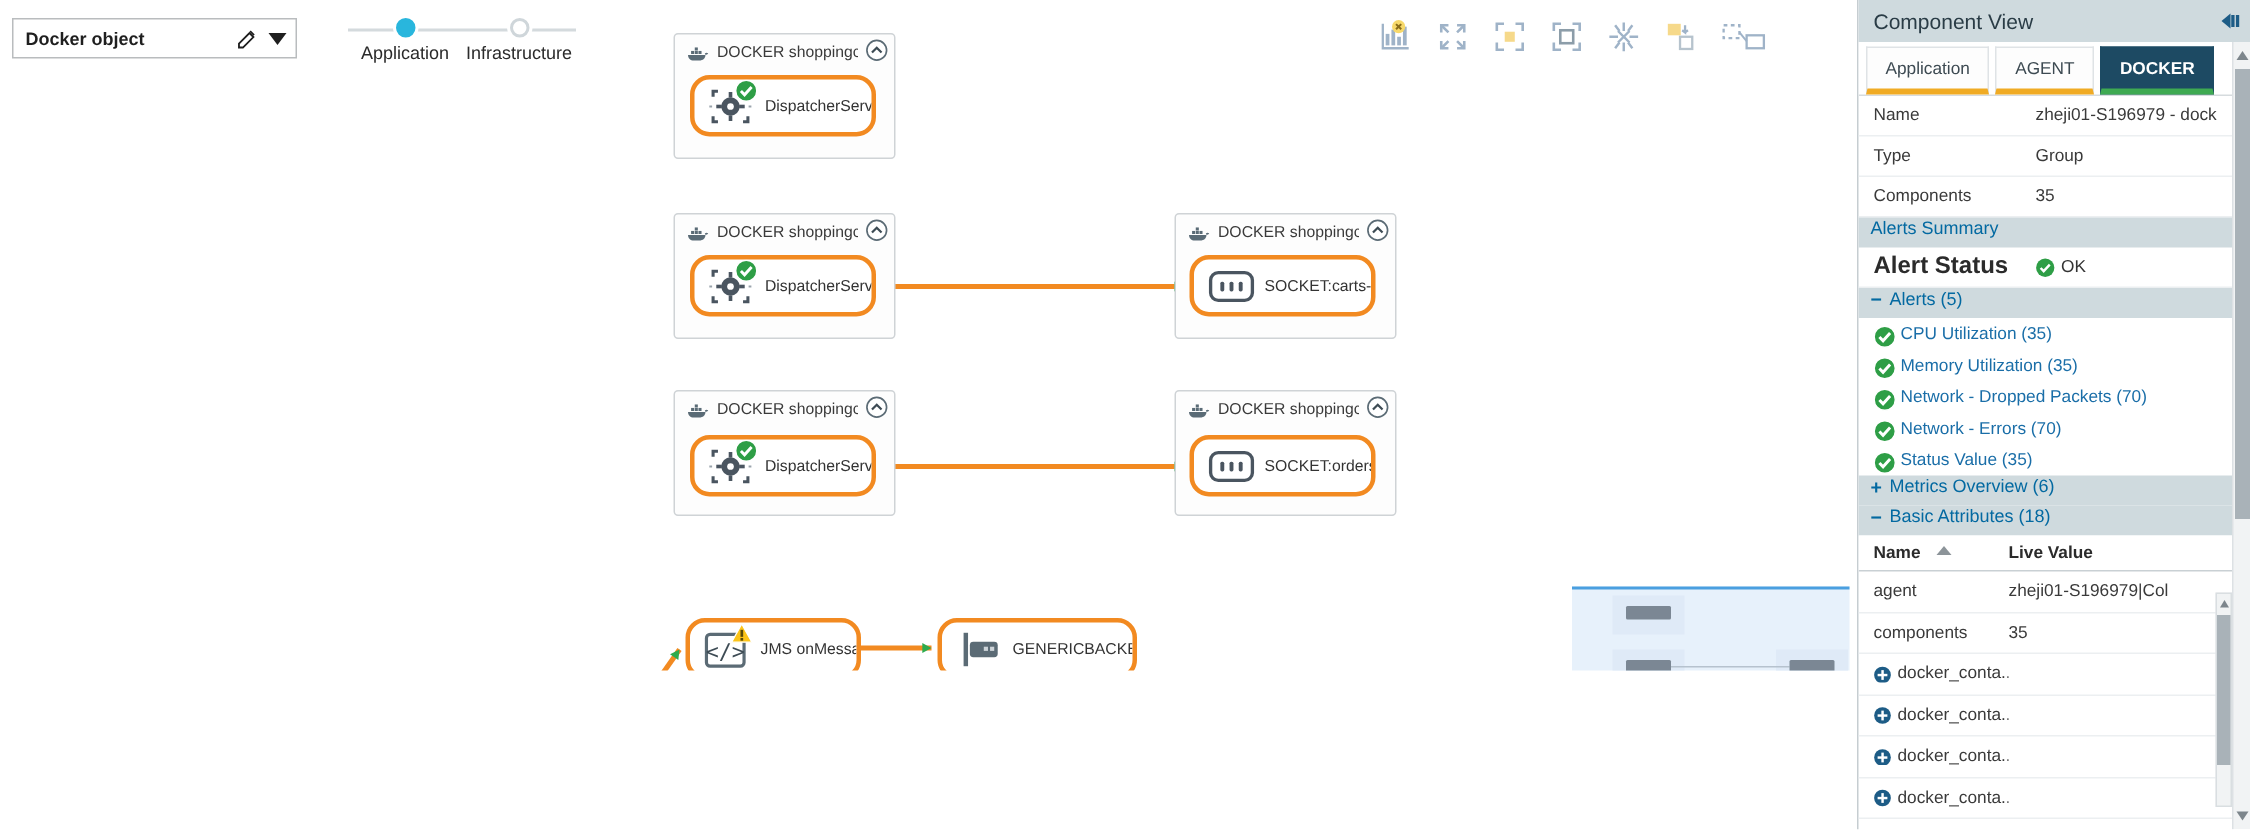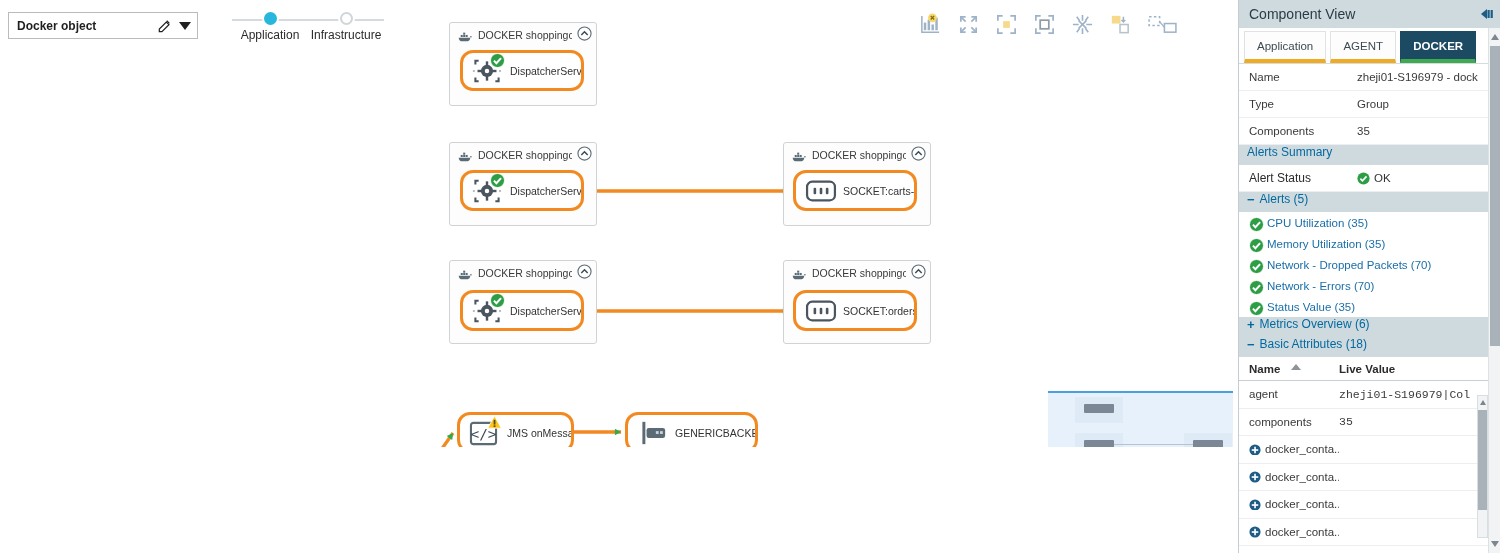--- a/index.html
+++ b/index.html
@@ -183,21 +183,21 @@
   .section-head {
     height: 20px; background: #cfdade;
     display: flex; align-items: flex-start;
     padding-left: 8px;
     font-size: 12px; color: #0369a1;
     cursor: pointer;
   }
   .section-head .pm { margin-right: 5px; font-weight: bold; font-size: 13px; }
 
   .alert-row { display: flex; height: 27px; align-items: center; border-bottom: 1px solid #eceff1; }
-  .alert-key { width: 118px; padding-left: 10px; font-size: 12px; font-weight: normal; color: #2b2b2b; }
+  .alert-key { width: 118px; padding-left: 10px; font-size: 16px; font-weight: bold; color: #2b2b2b; }
   .alert-val { flex: 1; display: flex; align-items: center; gap: 5px; font-size: 11.5px; color: #333; }
 
   .alert-item {
     display: flex; align-items: center; gap: 6px;
     height: 21px; padding-left: 10px;
     font-size: 11.5px; color: #1a6ea8;
     cursor: pointer;
   }
   .ok-icon { width: 12px; height: 12px; flex: 0 0 auto; }
 
@@ -209,21 +209,21 @@
   .tbl-head .c2 { flex: 1; font-size: 11.5px; font-weight: bold; color: #2b2b2b; }
   .sort-caret {
     position: absolute; left: 52px; top: 1px;
     width: 0; height: 0;
     border-left: 5px solid transparent;
     border-right: 5px solid transparent;
     border-bottom: 6px solid #8c9499;
   }
   .attr-row { display: flex; height: 27.5px; align-items: center; border-bottom: 1px solid #eceff1; }
   .attr-name { width: 100px; padding-left: 10px; font-size: 11.5px; color: #3a3a3a; display: flex; align-items: center; gap: 5px; white-space: nowrap; overflow: hidden; }
-  .attr-val { flex: 1; font-size: 11.5px; color: #3a3a3a; white-space: nowrap; overflow: hidden; padding-right: 4px; font-family: Liberation Mono, monospace; }
+  .attr-val { flex: 1; font-size: 11.5px; color: #3a3a3a; white-space: nowrap; overflow: hidden; padding-right: 4px; }
   .plus-icon { width: 11px; height: 11px; flex: 0 0 auto; }
 
   
   #attr-scroll {
     position: absolute; right: 12px; top: 395px;
     width: 11px; height: 143px;
     background: #f1f3f4; border: 1px solid #d9dee1;
   }
   #attr-scroll .thumb { position: absolute; left: 0; top: 14px; width: 9px; height: 100px; background: #a9b2b8; }
   #attr-scroll .up, #attr-scroll .dn {

